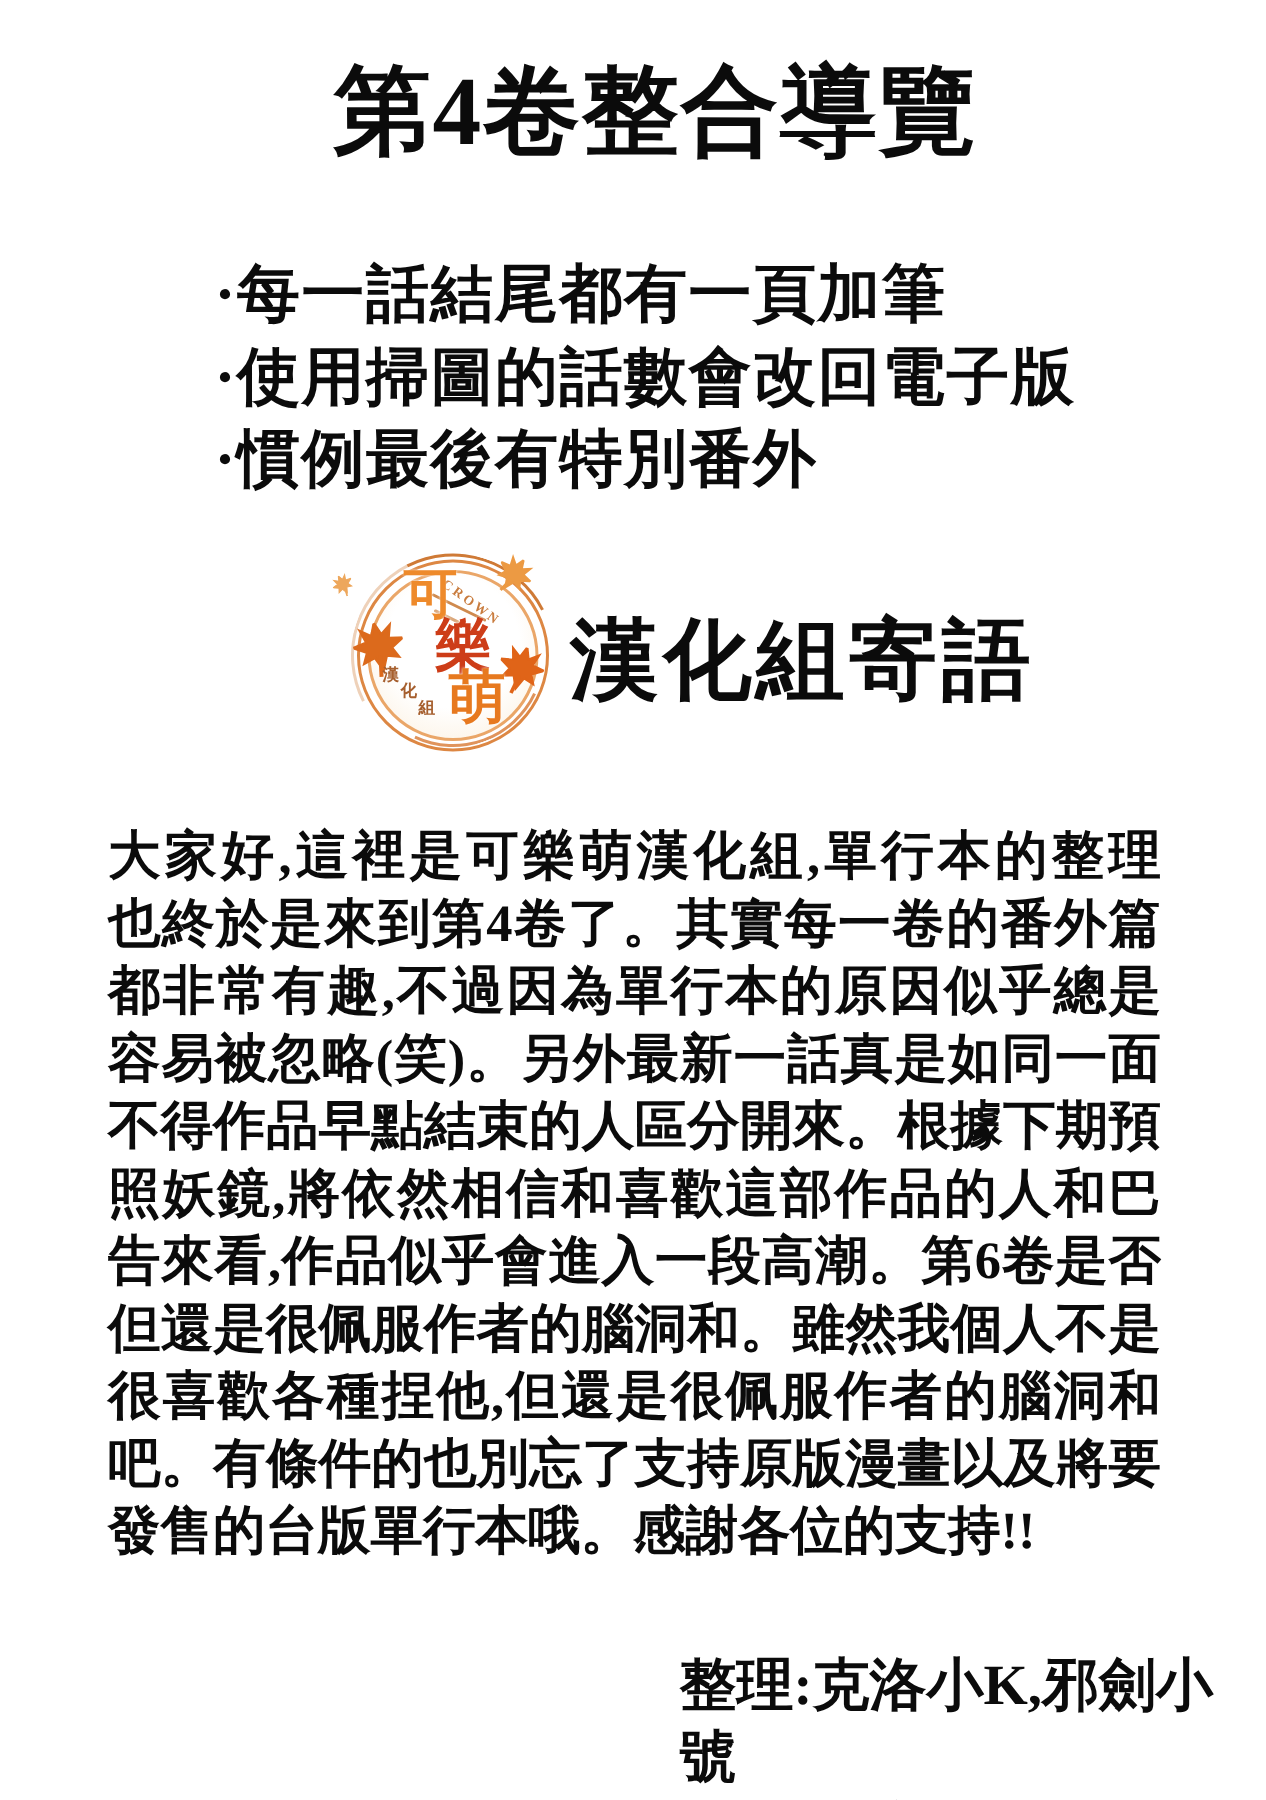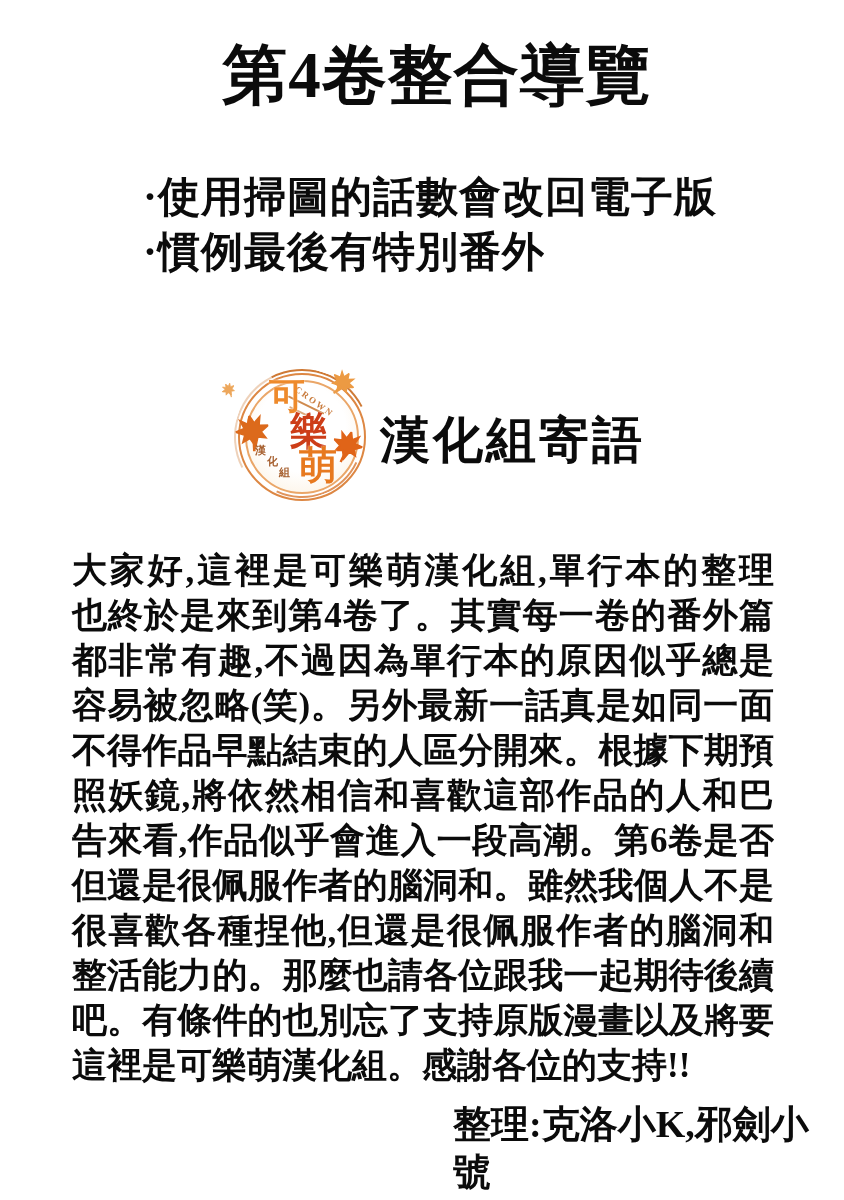--- a/index.html
+++ b/index.html
@@ -95,21 +95,21 @@
   }
   .streak-1 { left: 50px; top: 33px; width: 40px; }
   .streak-2 { left: 52px; top: 41px; width: 28px; opacity: .75; }
   .leaf { position: absolute; }
   .leaf-left     { left: 0px;   top: 44px; transform: rotate(-12deg); }
   .leaf-right    { left: 96px;  top: 60px; transform: rotate(16deg); }
   .leaf-topright { left: 94px;  top: 0px;  transform: rotate(34deg); }
   .leaf-tiny     { left: -14px; top: 12px; transform: rotate(-28deg); }
 
   .section-heading {
-    font-size: 50px;
+    font-size: 59px;
     letter-spacing: 3px;
     margin: 0 0 0 12px;
     line-height: 1;
     padding-top: 6px;
   }
 
   .paragraph {
     position: absolute;
     top: 520px; left: 72px;
     width: 702px;
@@ -140,20 +140,21 @@
     <symbol id="maple-leaf" viewBox="0 0 20 22">
       <polygon points="10,0 12,5 16,2 14.5,7 20,8 15,11 17,15 12.4,13.6 10,19 7.6,13.6 3,15 5,11 0,8 5.5,7 4,2 8,5"></polygon>
       <path d="M10 13 L8.6 21.5" stroke-width="1.6" fill="none" style="stroke:inherit"></path>
     </symbol>
   </defs>
 </svg>
 
 <h1 class="page-title">第4卷整合導覽</h1>
 
 <div class="bullet-list">
+  <div class="bullet-item">·每一話結尾都有一頁加筆</div>
   <div class="bullet-item">·使用掃圖的話數會改回電子版</div>
   <div class="bullet-item">·慣例最後有特別番外</div>
 </div>
 
 <div class="logo-row">
   <div class="logo">
     <div class="ring-arc-a"></div>
     <div class="ring-outer"></div>
     <div class="ring-inner"></div>
     <div class="ring-arc-b"></div>
@@ -189,21 +190,20 @@
 <div class="paragraph">
   <div class="para-line">大家好,這裡是可樂萌漢化組,單行本的整理</div>
   <div class="para-line">也終於是來到第4卷了。其實每一卷的番外篇</div>
   <div class="para-line">都非常有趣,不過因為單行本的原因似乎總是</div>
   <div class="para-line">容易被忽略(笑)。另外最新一話真是如同一面</div>
   <div class="para-line">不得作品早點結束的人區分開來。根據下期預</div>
   <div class="para-line">照妖鏡,將依然相信和喜歡這部作品的人和巴</div>
   <div class="para-line">告來看,作品似乎會進入一段高潮。第6卷是否</div>
   <div class="para-line">但還是很佩服作者的腦洞和。雖然我個人不是</div>
   <div class="para-line">很喜歡各種捏他,但還是很佩服作者的腦洞和</div>
-  <div class="para-line">整活能力的。那麼也請各位跟我一起期待後續</div>
   <div class="para-line">吧。有條件的也別忘了支持原版漫畫以及將要</div>
-  <div class="para-line last">這裡是可樂萌漢化組。感謝各位的支持!!</div>
+  <div class="para-line last">發售的台版單行本哦。感謝各位的支持!!</div>
 </div>
 
 <div class="credits">
   <div>整理:克洛小K,邪劍小號</div>
   <div>圖源:艾利歐</div>
 </div>
 
 </body></html>

